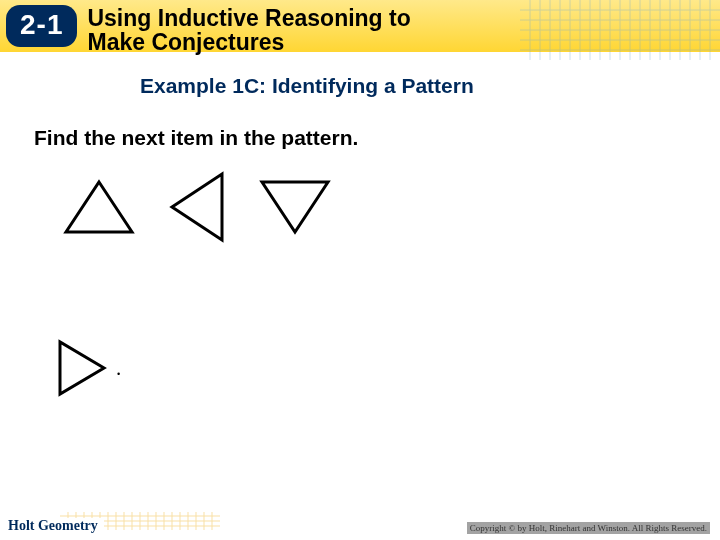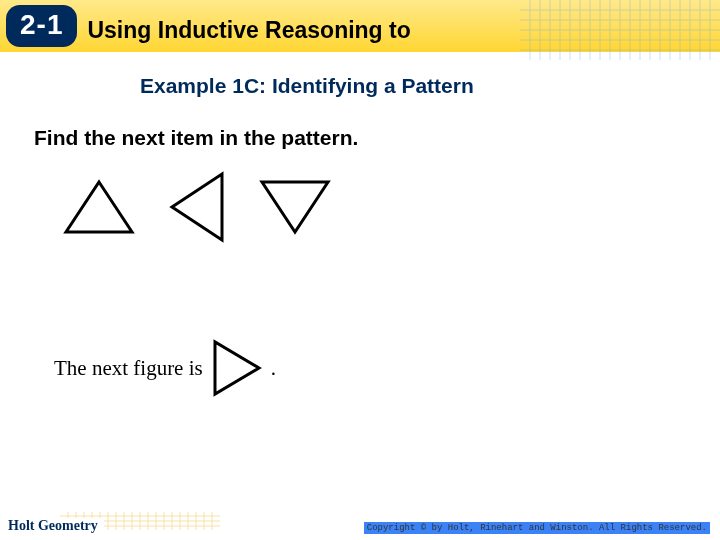--- a/index.html
+++ b/index.html
@@ -103,22 +103,22 @@
     font-family: Liberation Serif, serif;
     background: #fff;
     padding-right: 6px;
   }
   .footer-copy {
     position: absolute;
     right: 10px;
     bottom: 6px;
     color: #333;
     font-size: 9px;
-    font-family: Liberation Mono, monospace;
-    background: #3b82f6;
+    font-family: Liberation Serif, serif;
+    background: #a3a3a3;
     padding: 1px 3px;
   }
 </style>
 </head>
 <body>
 
 <div class="header">
   <div class="header-grid">
     <svg viewBox="0 0 200 60">
       <g stroke="#6fa8d6" stroke-width="1" fill="none">
@@ -145,41 +145,41 @@
           <line x1="160" y1="0" x2="160" y2="60"></line>
         <line x1="170" y1="0" x2="170" y2="60"></line>
           <line x1="180" y1="0" x2="180" y2="60"></line>
         <line x1="190" y1="0" x2="190" y2="60"></line>
       </g>
     </svg>
   </div>
   <div class="section-badge">2-1</div>
   <div class="header-title">
     <span>Using Inductive Reasoning to</span><br>
+    <span>Make Conjectures</span>
   </div>
 </div>
 
 <div class="example-title">Example 1C: Identifying a Pattern</div>
 
 <div class="instruction">Find the next item in the pattern.</div>
 
 <div class="triangles-row">
   <svg width="78" height="62">
     <polygon points="39,6 72,56 6,56" fill="none" stroke="#000" stroke-width="3"></polygon>
   </svg>
   <svg width="62" height="78">
     <polygon points="56,6 56,72 6,39" fill="none" stroke="#000" stroke-width="3"></polygon>
   </svg>
   <svg width="78" height="62">
     <polygon points="6,6 72,6 39,56" fill="none" stroke="#000" stroke-width="3"></polygon>
   </svg>
 </div>
 
 <div class="answer-row">
-  <span class="lead">The next figure is</span>
   <svg width="56" height="64">
     <polygon points="6,6 6,58 50,32" fill="none" stroke="#000" stroke-width="3"></polygon>
   </svg>
   <span>.</span>
 </div>
 
 <div class="footer">
   <div class="footer-grid">
     <svg viewBox="0 0 160 18">
       <g stroke="#f2c14e" stroke-width="1" fill="none">

